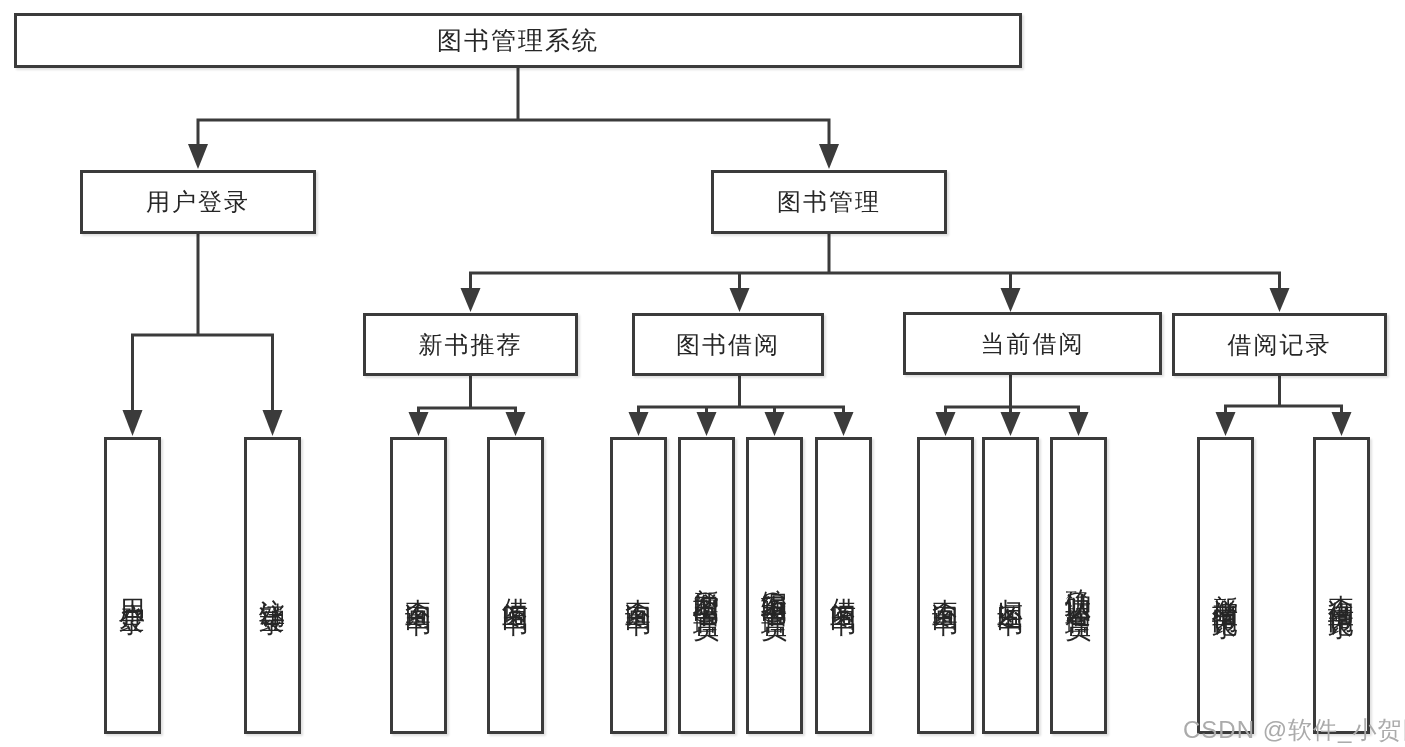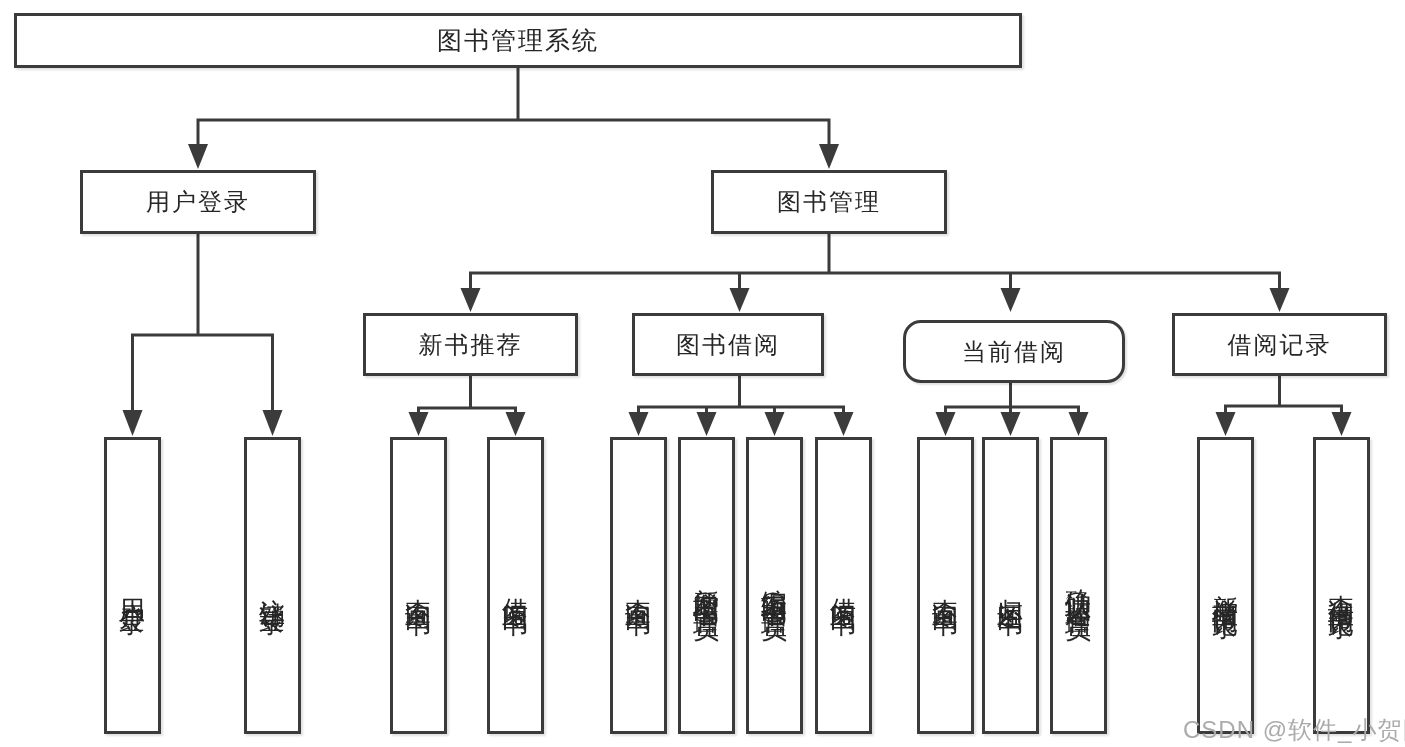--- a/index.html
+++ b/index.html
@@ -100,21 +100,21 @@
     <polygon points="1341.5,436 1331.5,412 1351.5,412"></polygon>
   </svg>
 
   <div class="box" style="left:14px;top:13px;width:1008px;height:55px;font-size:25px;">图书管理系统</div>
 
   <div class="box" style="left:80px;top:170px;width:236px;height:64px;">用户登录</div>
   <div class="box" style="left:711px;top:170px;width:236px;height:64px;">图书管理</div>
 
   <div class="box" style="left:363px;top:313px;width:215px;height:63px;">新书推荐</div>
   <div class="box" style="left:632px;top:313px;width:192px;height:63px;">图书借阅</div>
-  <div class="box" style="left:903px;top:320px;width:222px;height:63px;border-radius:18px;">当前借阅</div>
+  <div class="box" style="left:903px;top:312px;width:259px;height:63px;">当前借阅</div>
   <div class="box" style="left:1172px;top:313px;width:215px;height:63px;">借阅记录</div>
 
   <div class="box leaf" style="left:104px;top:437px;width:57px;height:297px;">用户登录</div>
   <div class="box leaf" style="left:244px;top:437px;width:57px;height:297px;">注销登录</div>
 
   <div class="box leaf" style="left:390px;top:437px;width:57px;height:297px;">查询图书</div>
   <div class="box leaf" style="left:487px;top:437px;width:57px;height:297px;">借阅图书</div>
 
   <div class="box leaf" style="left:610px;top:437px;width:57px;height:297px;">查询图书</div>
   <div class="box leaf" style="left:678px;top:437px;width:57px;height:297px;">新增图书（管理员）</div>

